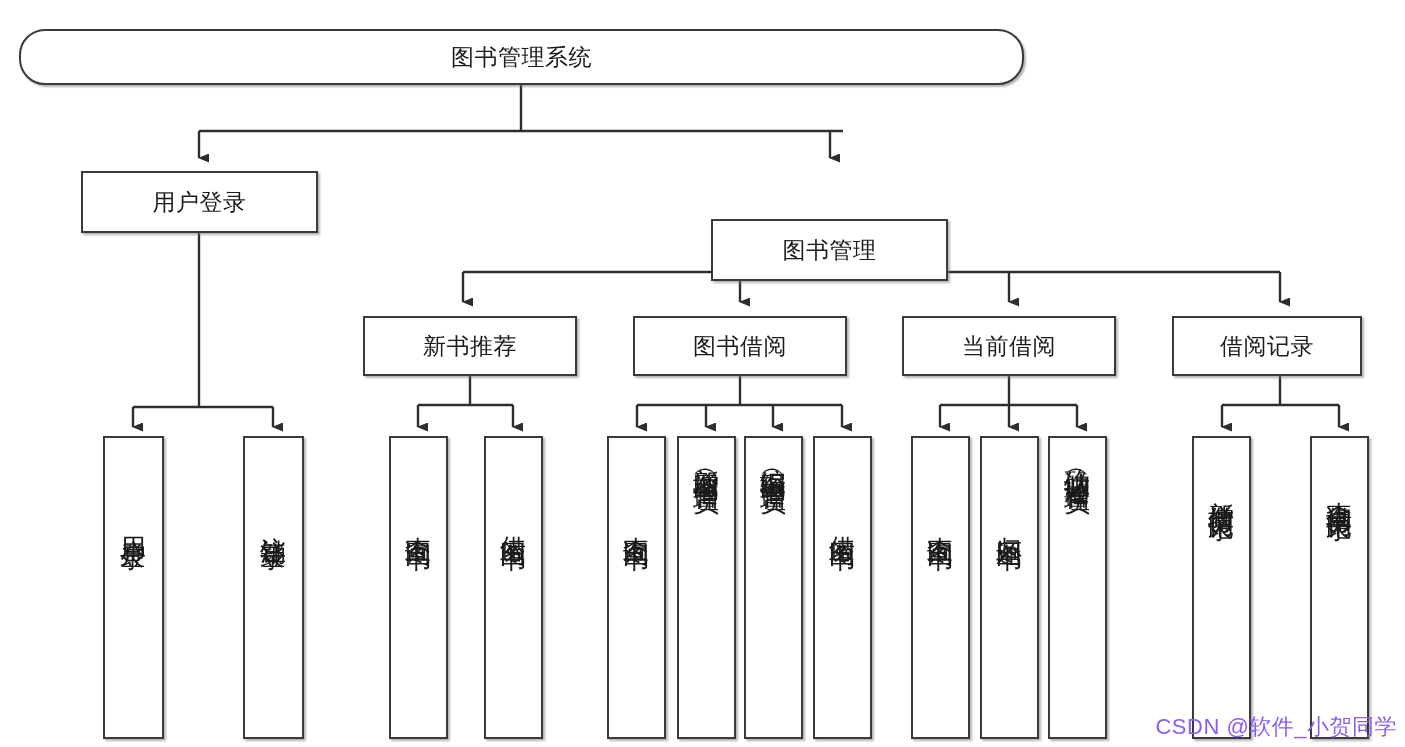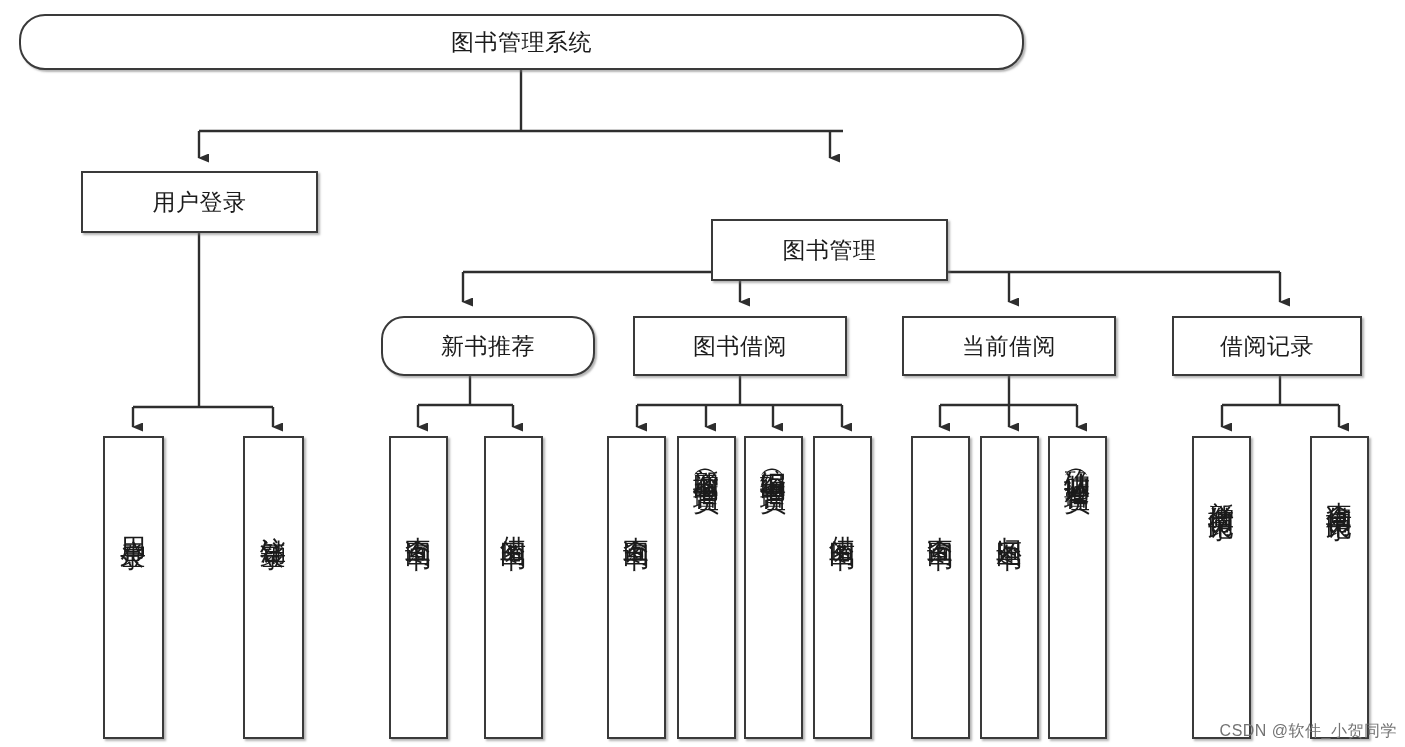--- a/index.html
+++ b/index.html
@@ -61,22 +61,22 @@
     text-orientation: upright;
     font-size: 26px;
     line-height: 1.0;
     letter-spacing: 3px;
     white-space: nowrap;
   }
   .watermark {
     position: absolute;
     right: 8px;
     bottom: 5px;
-    font-size: 16px;
-    color: #737373;
+    font-size: 22px;
+    color: #8b5cf6;
     letter-spacing: 0.5px;
     z-index: 5;
     white-space: nowrap;
     font-family: "Liberation Sans", "DejaVu Sans", sans-serif;
   }
 </style>
 </head>
 <body>
 
 <div id="canvas">
@@ -124,32 +124,32 @@
       <path d="M1009,405 L1009,427" marker-end="url(#arrow)"></path>
       <path d="M1077,405 L1077,427" marker-end="url(#arrow)"></path>
 
       <path d="M1280,376 L1280,405"></path>
       <path d="M1222,405 L1339,405"></path>
       <path d="M1222,405 L1222,427" marker-end="url(#arrow)"></path>
       <path d="M1339,405 L1339,427" marker-end="url(#arrow)"></path>
     </g>
   </svg>
 
-  <div class="node horiz root" style="left:19px; top:14px; width:1005px; height:56px;border-radius:26px;">
+  <div class="node horiz root" style="left:19px; top:29px; width:1005px; height:56px;border-radius:26px;">
     <span class="lbl">图书管理系统</span>
   </div>
 
   <div class="node horiz" style="left:81px; top:171px; width:237px; height:62px;">
     <span class="lbl">用户登录</span>
   </div>
   <div class="node horiz" style="left:711px; top:171px; width:237px; height:62px;margin-top:48px;">
     <span class="lbl">图书管理</span>
   </div>
 
-  <div class="node horiz" style="left:381px; top:316px; width:214px; height:60px;border-radius:23px;">
+  <div class="node horiz" style="left:363px; top:316px; width:214px; height:60px;">
     <span class="lbl">新书推荐</span>
   </div>
   <div class="node horiz" style="left:633px; top:316px; width:214px; height:60px;">
     <span class="lbl">图书借阅</span>
   </div>
   <div class="node horiz" style="left:902px; top:316px; width:214px; height:60px;">
     <span class="lbl">当前借阅</span>
   </div>
   <div class="node horiz" style="left:1172px; top:316px; width:190px; height:60px;">
     <span class="lbl">借阅记录</span>

